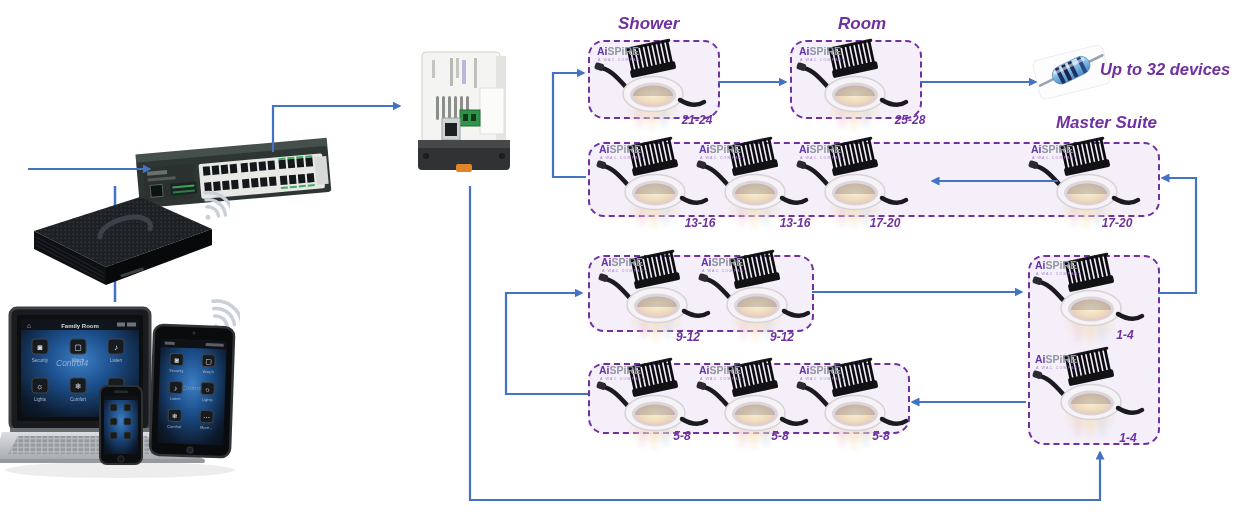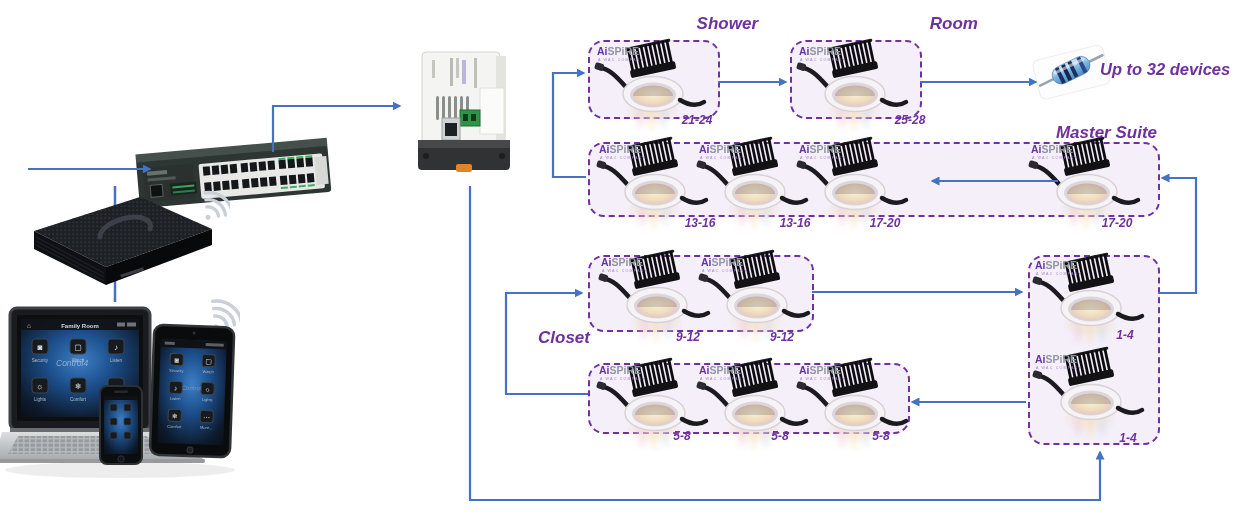--- a/index.html
+++ b/index.html
@@ -10,21 +10,21 @@
   .base-lines{left:0;top:0;z-index:1;pointer-events:none;}
   .hw{z-index:2;}
   .gbox{position:absolute;border:2px dashed #7030A0;border-radius:16px;background:#F4EFF9;z-index:3;}
   .light{position:absolute;width:118px;height:80px;overflow:visible;z-index:4;}
   .arrows{left:0;top:0;z-index:6;pointer-events:none;}
   .gname,.gnum,.note{position:absolute;color:#7030A0;font-weight:bold;font-style:italic;
         white-space:nowrap;z-index:7;}
   .gname{font-size:17px;}
   .gnum{font-size:12px;transform:translateX(-50%);}
   .note{font-size:16.5px;}
-  .ctr{text-align:right;} .rgt{text-align:right;}
+  .ctr{text-align:left;} .rgt{text-align:right;}
 </style>
 </head>
 <body>
 
 <div class="stage">
 
   <svg width="0" height="0" style="position:absolute" aria-hidden="true">
     <defs>
       <radialGradient id="lens" cx="0.5" cy="0.45" r="0.75">
         <stop offset="0%" stop-color="#f8efd6"></stop>
@@ -402,22 +402,21 @@
       <path d="M1158,293 H1196 V178 H1162" marker-end="url(#arr)"></path>
       <path d="M1058,181 H932" marker-end="url(#arr)"></path>
       <path d="M586,177 H553 V73 H584" marker-end="url(#arr)"></path>
       <path d="M718,82 H786" marker-end="url(#arr)"></path>
       <path d="M920,82 H1036" marker-end="url(#arr)"></path>
     </g>
   </svg>
 
   <div class="gname ctr" style="left:618px;top:14px;width:140px">Shower</div>
   <div class="gname ctr" style="left:838px;top:14px;width:140px">Room</div>
-  <div class="gname rgt" style="left:1017px;top:123px;width:140px">Master Suite</div>
-  <div class="gname rgt" style="left:450px;top:328px;width:140px">Closet</div>
+  <div class="gname rgt" style="left:1017px;top:113px;width:140px">Master Suite</div>
 
   <div class="gnum" style="left:697px;top:113px">21-24</div>
   <div class="gnum" style="left:910px;top:113px">25-28</div>
   <div class="gnum" style="left:700px;top:216px">13-16</div>
   <div class="gnum" style="left:795px;top:216px">13-16</div>
   <div class="gnum" style="left:885px;top:216px">17-20</div>
   <div class="gnum" style="left:1117px;top:216px">17-20</div>
   <div class="gnum" style="left:688px;top:330px">9-12</div>
   <div class="gnum" style="left:782px;top:330px">9-12</div>
   <div class="gnum" style="left:682px;top:429px">5-8</div>

